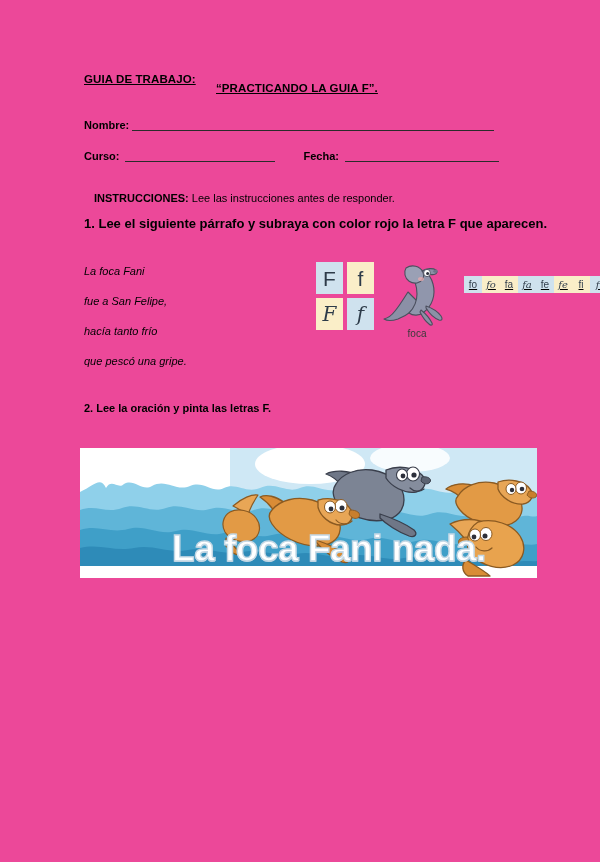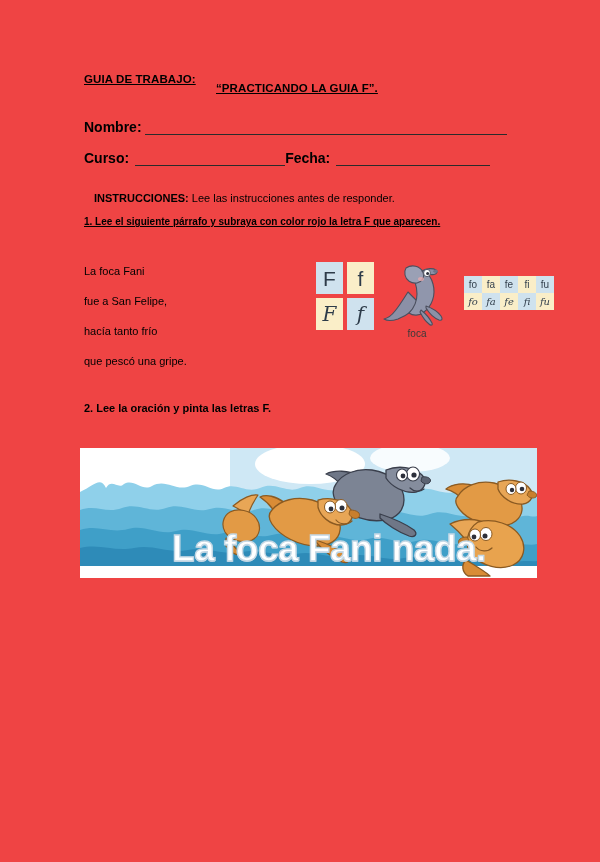--- a/index.html
+++ b/index.html
@@ -12,21 +12,21 @@
     height: 862px;
     position: relative;
     font-family: "Liberation Sans", sans-serif;
     color: #000000;
     overflow: hidden;
   }
 
   .page {
     position: absolute;
     inset: 0;
-    background: #ef4444;
+    background: #ec4899;
   }
 
   
   .hdr-guia {
     position: absolute;
     left: 84px;
     top: 73px;
     font-size: 11.5px;
     font-weight: bold;
     text-decoration: underline;
@@ -40,78 +40,77 @@
     font-size: 11.5px;
     font-weight: bold;
     text-decoration: underline;
     letter-spacing: 0.1px;
     white-space: nowrap;
   }
 
   
   .field-row {
     position: absolute;
-    font-size: 14px;
+    font-size: 11px;
     white-space: nowrap;
     text-align: center;
   }
   .field-label {
     font-weight: bold;
   }
   .rule {
     display: inline-block;
     border-bottom: 1px solid #2b2b2b;
     vertical-align: bottom;
     height: 11px;
   }
   #row-nombre { left: 84px; top: 119px; }
   #row-nombre .rule { width: 362px; margin-left: 3px; }
   #row-curso  { left: 84px; top: 150px; }
   #row-curso .rule-curso { width: 150px; margin-left: 6px; }
-  #row-curso .fecha-label { margin-left: 0; font-weight: bold; }
+  #row-curso .fecha-label { margin-left: 28px; font-weight: bold; }
   #row-curso .rule-fecha { width: 154px; margin-left: 6px; }
 
   
   .instr {
     position: absolute;
     left: 84px;
     top: 192px;
     font-size: 11px;
     white-space: nowrap;
   }
   .instr b { font-weight: bold; margin-left: 10px; }
 
   .q1 {
     position: absolute;
     left: 84px;
     top: 216px;
-    font-size: 10px;
-    font-weight: bold;
-    white-space: nowrap;
-    text-decoration: underline;
+    font-size: 13px;
+    font-weight: bold;
+    white-space: nowrap;
   }
   .q2 {
     position: absolute;
     left: 84px;
     top: 402px;
     font-size: 11px;
     font-weight: bold;
     white-space: nowrap;
     text-align: right;
   }
 
   
   .poem {
     position: absolute;
     left: 84px;
     top: 256px;
     font-size: 11px;
     line-height: 30px;
   }
-  .poem .ln { white-space: nowrap; }
+  .poem .ln { white-space: nowrap; font-style: italic; }
 
   
   .figure-f {
     position: absolute;
     left: 316px;
     top: 258px;
     width: 222px;
     height: 88px;
   }
   .cards {
@@ -162,21 +161,21 @@
     color: #3a3a3a;
   }
 
   
   .syl-grid {
     position: absolute;
     left: 148px;
     top: 18px;
     display: flex;
   }
-  .syl-col { display: flex; flex-direction: column; }
+  .syl-col { display: flex; flex-direction: row; text-decoration: underline; }
   .syl {
     width: 18px;
     height: 17px;
     display: flex;
     align-items: center;
     justify-content: center;
     font-size: 10px;
     color: #35424f;
     line-height: 1;
   }

